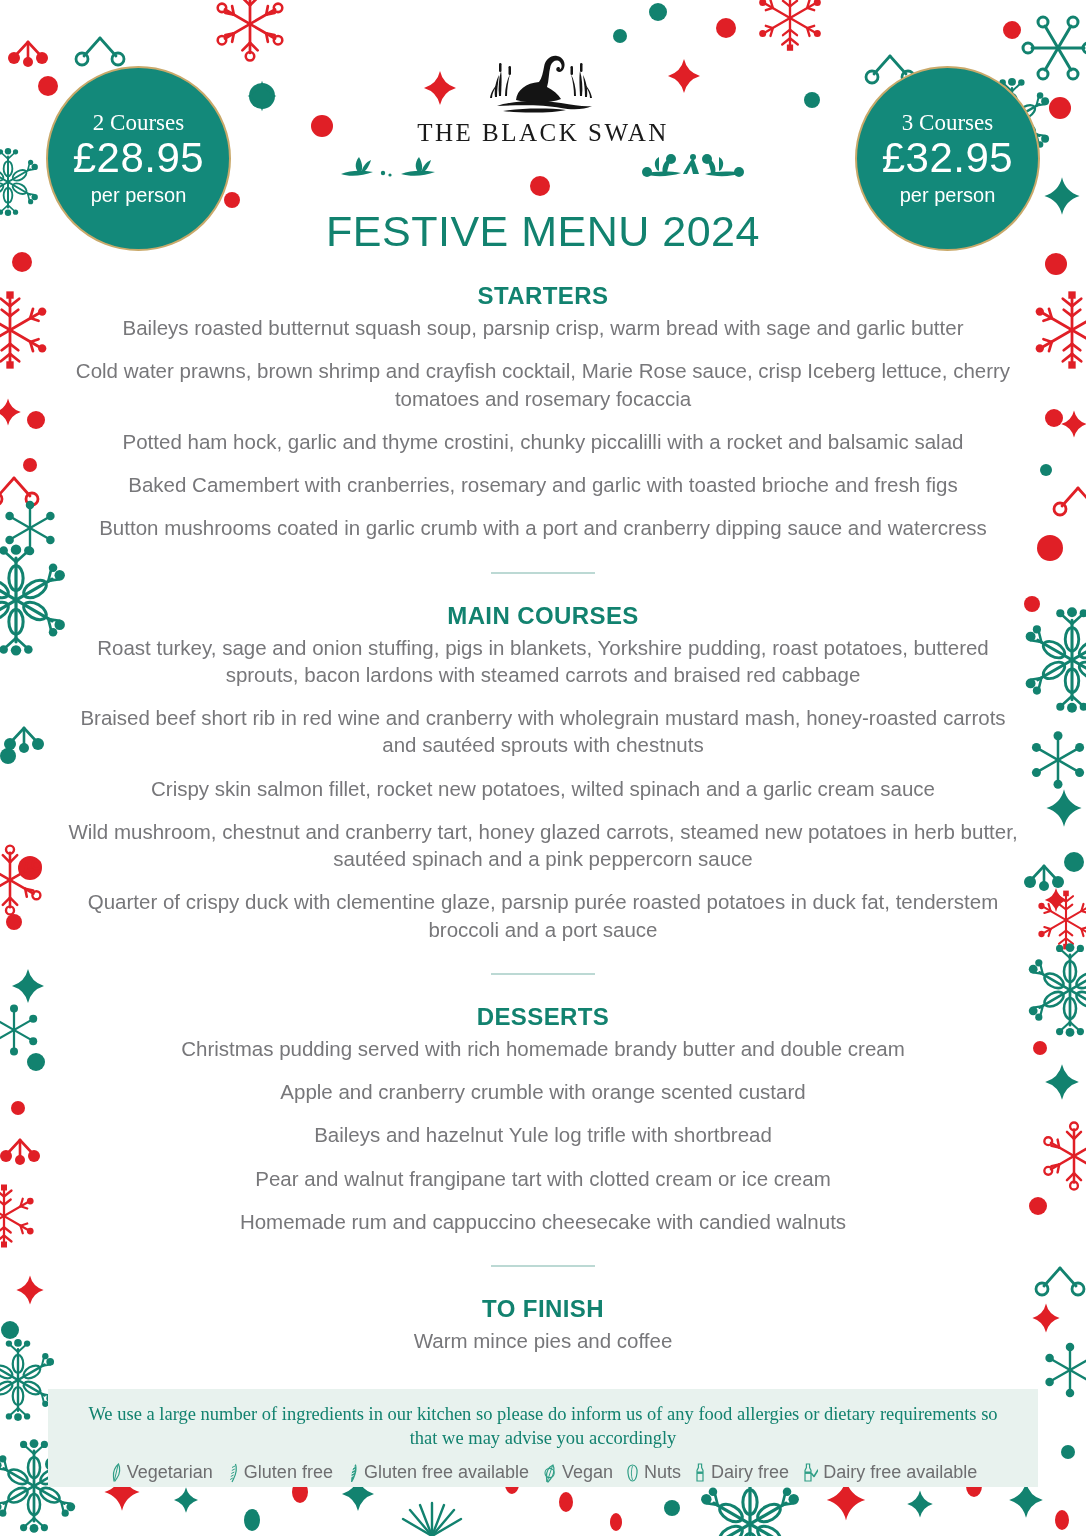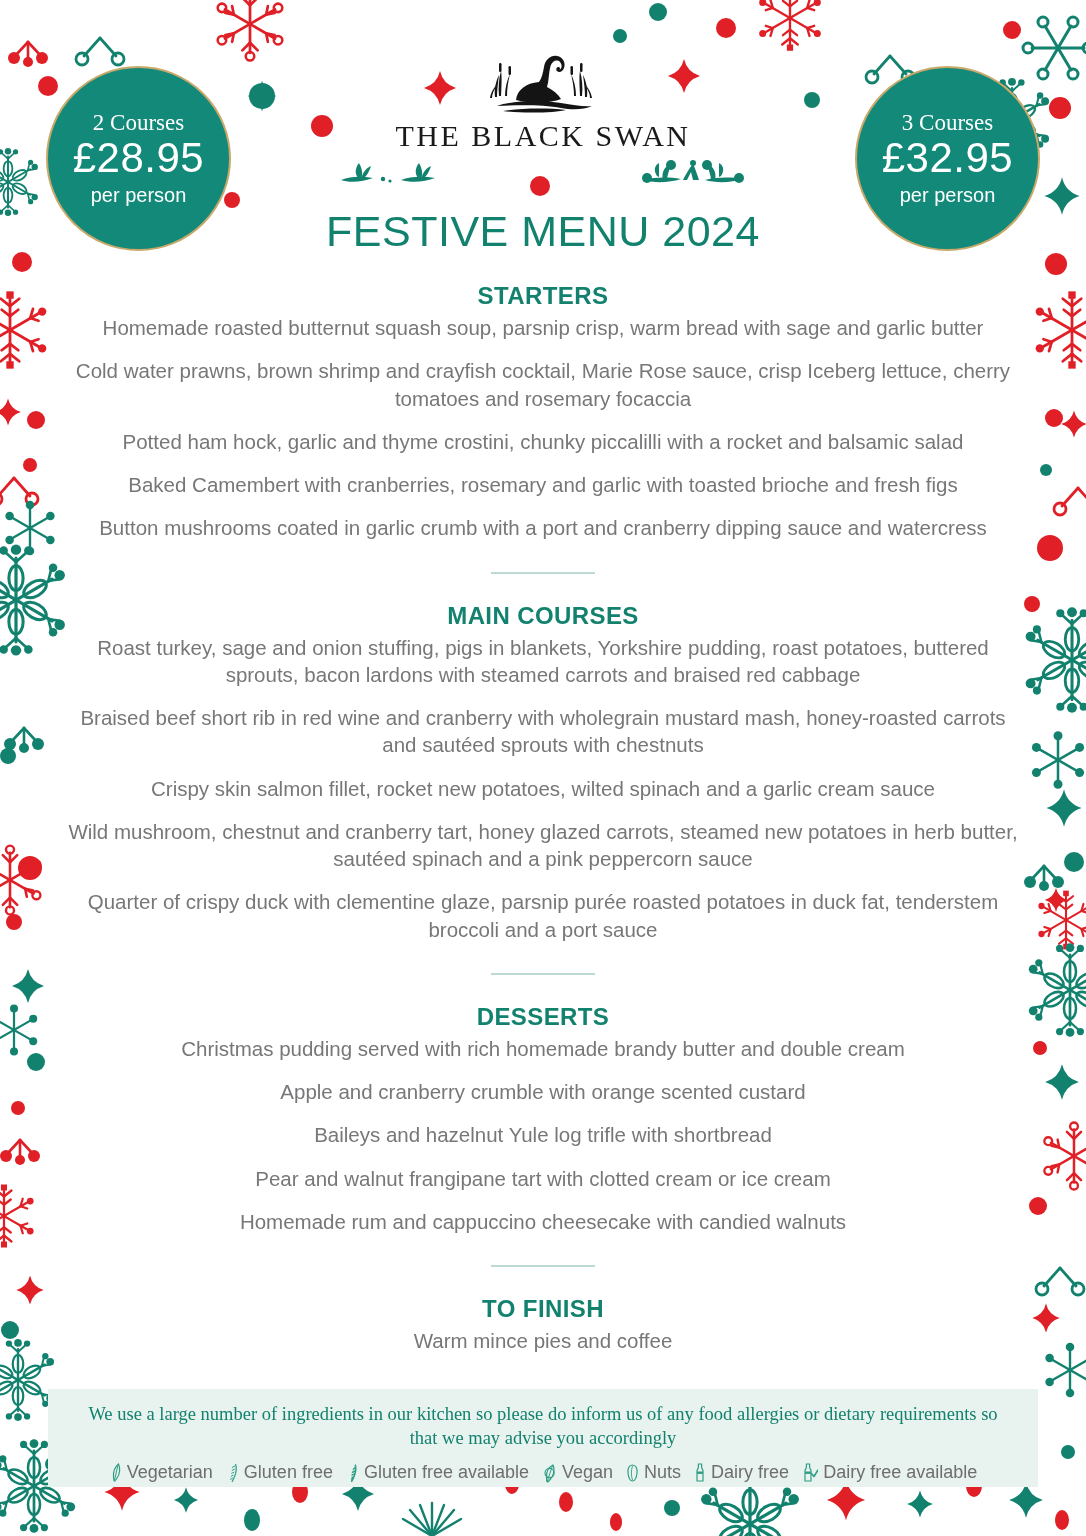--- a/index.html
+++ b/index.html
@@ -35,21 +35,21 @@
   .logo-block {
     position: absolute;
     top: 48px; left: 50%;
     transform: translateX(-50%);
     width: 420px;
     text-align: center;
   }
   .swan-mark { width: 150px; height: 70px; margin: 0 auto; display: block; }
   .brand-name {
     font-family: "Liberation Serif", serif;
-    font-size: 30px;
+    font-size: 25px;
     letter-spacing: 2.5px;
     color: #1a1a1a;
     line-height: 1.05;
     margin-top: 2px;
     white-space: nowrap;
   }
   .flourish-row {
     position: relative;
     width: 420px; height: 34px;
     margin: 4px auto 0;
@@ -545,21 +545,21 @@
   <div class="badge badge-right">
     <div class="badge-courses">3 Courses</div>
     <div class="badge-price">£32.95</div>
     <div class="badge-per">per person</div>
   </div>
 
   <div class="menu-body">
 
     <div class="section sec-starters">
       <div class="section-heading">STARTERS</div>
-      <div class="dish">Homemade roasted butternut squash soup, parsnip crisp, warm bread with sage and garlic butter</div>
+      <div class="dish">Baileys roasted butternut squash soup, parsnip crisp, warm bread with sage and garlic butter</div>
       <div class="dish">Cold water prawns, brown shrimp and crayfish cocktail, Marie Rose sauce, crisp Iceberg lettuce, cherry tomatoes and rosemary focaccia</div>
       <div class="dish">Potted ham hock, garlic and thyme crostini, chunky piccalilli with a rocket and balsamic salad</div>
       <div class="dish">Baked Camembert with cranberries, rosemary and garlic with toasted brioche and fresh figs</div>
       <div class="dish">Button mushrooms coated in garlic crumb with a port and cranberry dipping sauce and watercress</div>
     </div>
 
     <hr class="divider">
 
     <div class="section sec-mains">
       <div class="section-heading">MAIN COURSES</div>

